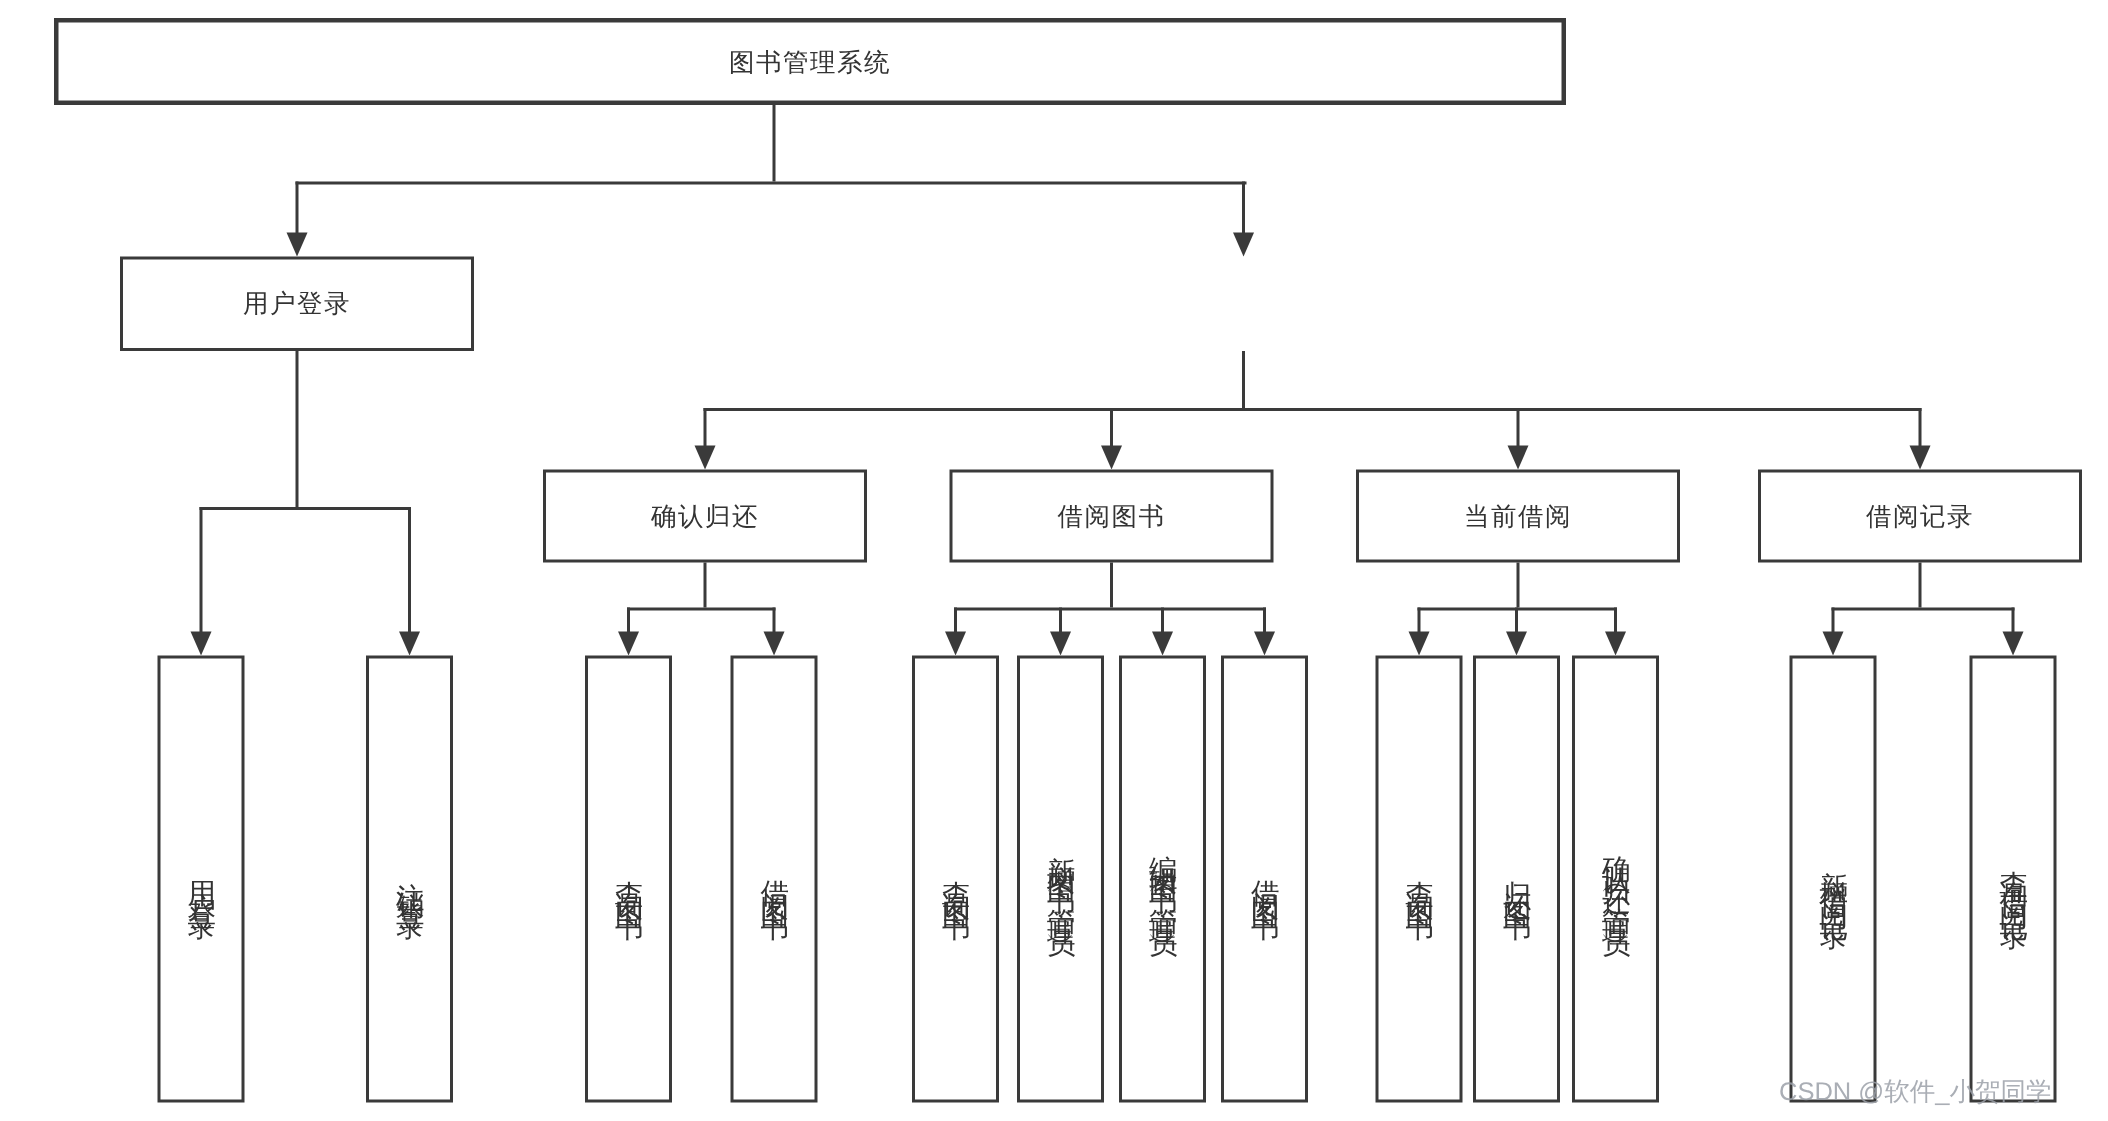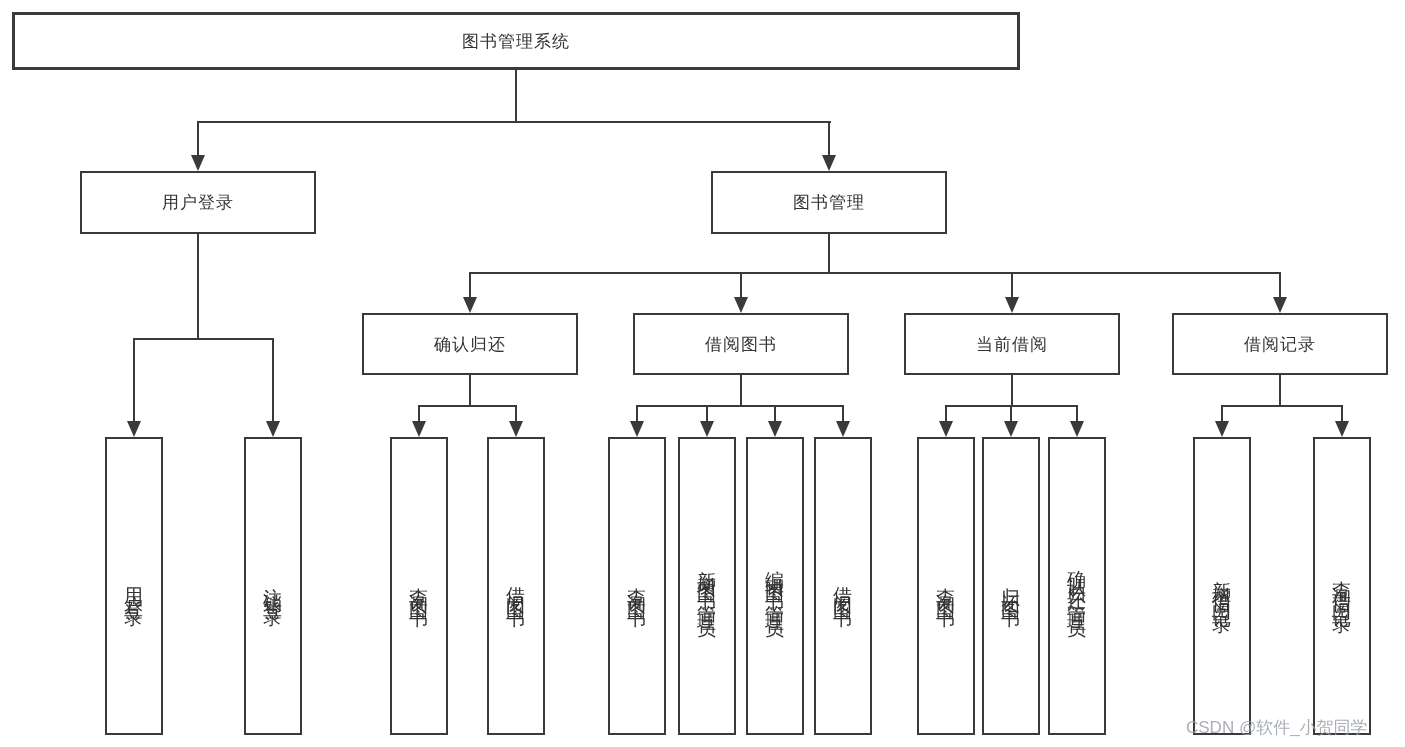--- a/index.html
+++ b/index.html
@@ -1,21 +1,21 @@
 <!DOCTYPE html>
 <html><head>
 <meta charset="utf-8">
 <style>
   html,body{margin:0;padding:0;background:#ffffff;}
   body{font-family:"Liberation Sans","DejaVu Sans",sans-serif;}
   .stage{position:relative;width:1405px;height:747px;background:#ffffff;overflow:hidden;}
   .box{position:absolute;box-sizing:border-box;border:2px solid #3a3a3a;background:#ffffff;
        display:flex;align-items:center;justify-content:center;color:#333333;}
   .hbox{font-size:17px;letter-spacing:1px;}
-  .root{border-width:3px;}
+  .root{border-width:3px;margin-left:24px;}
   .vbox span{writing-mode:vertical-rl;text-orientation:mixed;font-size:19px;line-height:1;
        letter-spacing:7px;color:#333333;}
   .vline{position:absolute;width:2px;background:#3a3a3a;}
   .hline{position:absolute;height:2px;background:#3a3a3a;}
   .arrow{position:absolute;width:0;height:0;border-left:7px solid transparent;
        border-right:7px solid transparent;border-top:16px solid #3a3a3a;}
   .watermark{position:absolute;left:1186px;top:716px;font-size:17px;color:rgba(155,160,168,0.85);
        white-space:nowrap;z-index:5;}
 </style>
 </head>
@@ -31,23 +31,20 @@
     <div class="vline" style="left:515px;top:70px;height:51px;"></div>
     <div class="hline" style="left:197px;top:121px;width:634px;"></div>
     <div class="vline" style="left:197px;top:121px;height:36px;"></div>
     <div class="arrow" style="left:191px;top:155px;"></div>
     <div class="vline" style="left:828px;top:121px;height:36px;"></div>
     <div class="arrow" style="left:822px;top:155px;"></div>
   </div>
 
   <div class="box hbox" style="left:80px;top:171px;width:236px;height:63px;">
     <span>用户登录</span>
-  </div>
-  <div class="box hbox" style="left:711px;top:171px;width:236px;height:63px;">
-    <span>图书管理</span>
   </div>
 
   <div>
     <div class="vline" style="left:197px;top:234px;height:104px;"></div>
     <div class="hline" style="left:133px;top:338px;width:141px;"></div>
     <div class="vline" style="left:133px;top:338px;height:85px;"></div>
     <div class="arrow" style="left:127px;top:421px;"></div>
     <div class="vline" style="left:272px;top:338px;height:85px;"></div>
     <div class="arrow" style="left:266px;top:421px;"></div>
   </div>

